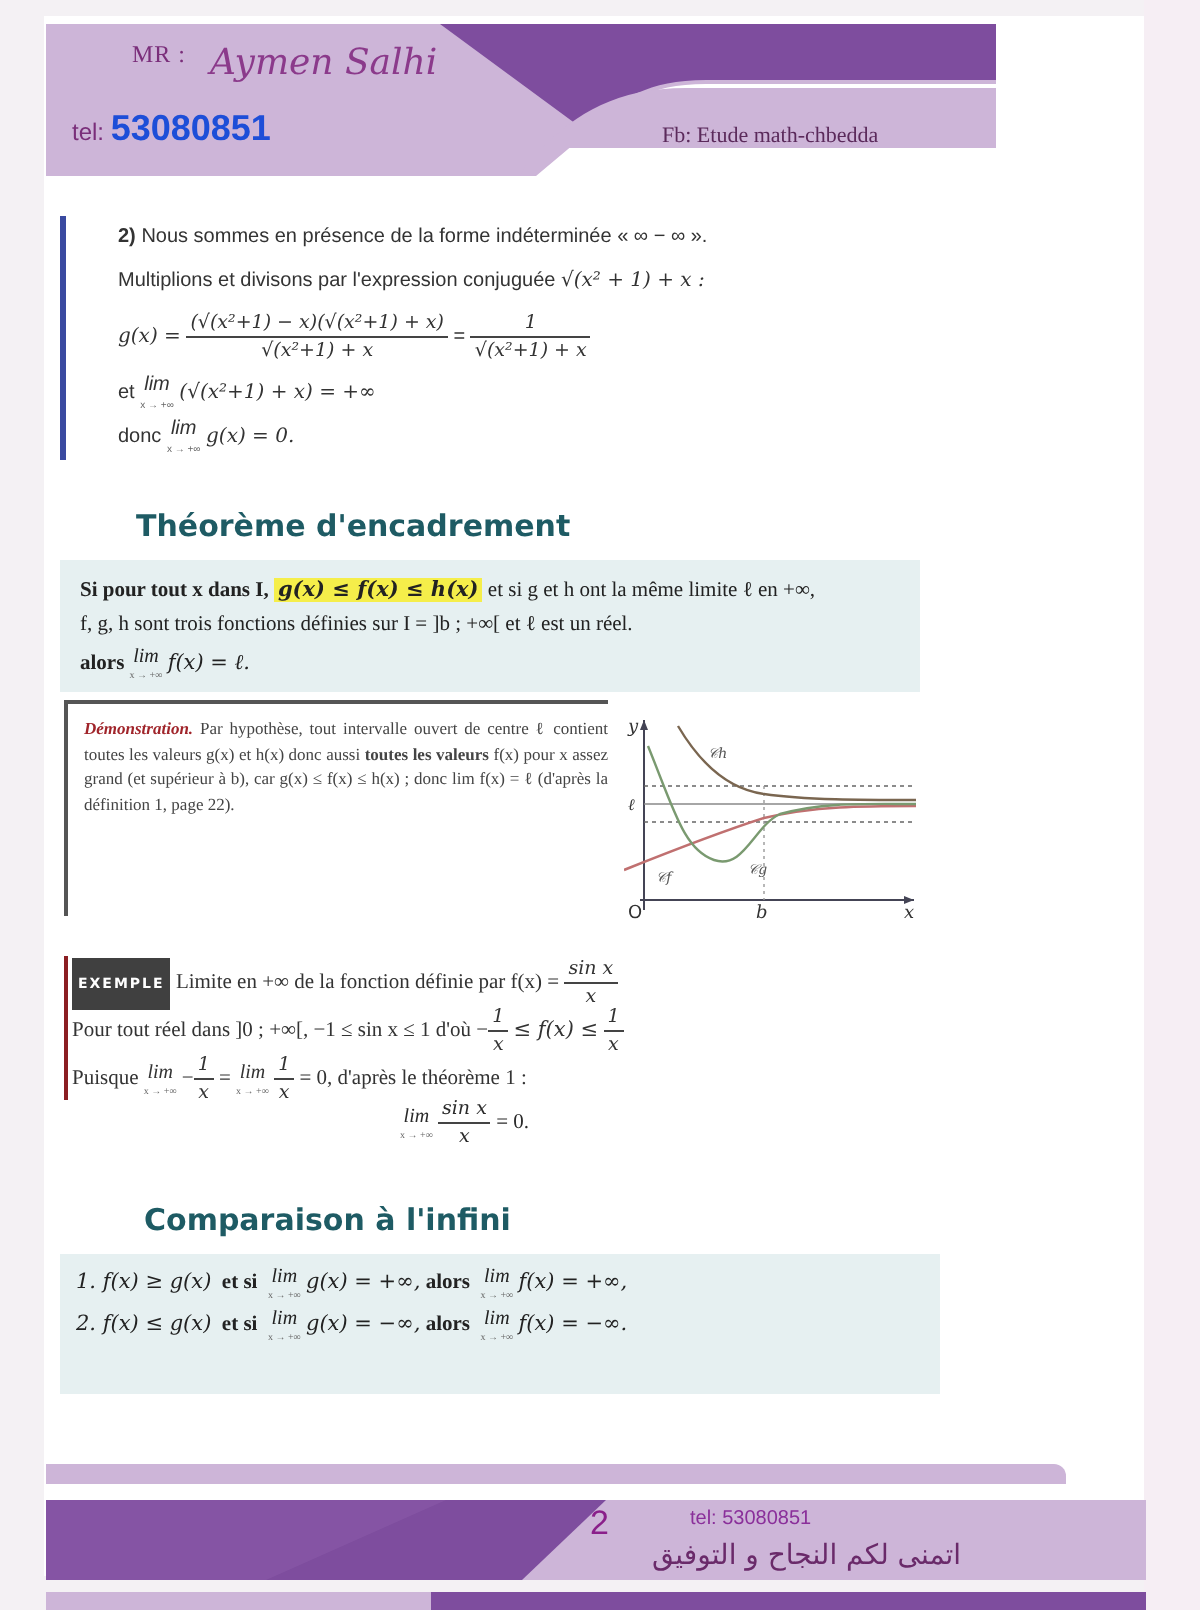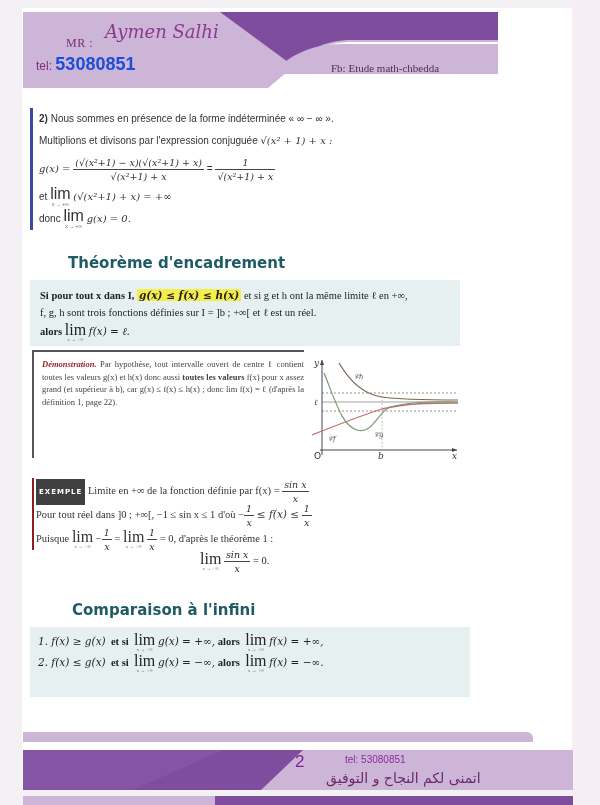--- a/index.html
+++ b/index.html
@@ -5,36 +5,36 @@
   * { box-sizing: border-box; margin: 0; padding: 0; }
   html, body { width: 600px; height: 805px; overflow: hidden; }
   body { background: #f4f1f4; font-family: "Liberation Serif", serif; color: #2a2a2a; position: relative; }
 
   .page { position: absolute; left: 22px; top: 8px; width: 550px; height: 780px; background: #fff; }
   .right-margin { position: absolute; left: 572px; top: 0; width: 28px; height: 805px; background: #f6eef4; }
 
   
   .hdr { position: absolute; left: 23px; top: 12px; width: 475px; height: 76px; }
   .hdr svg { position: absolute; left: 0; top: 0; }
-  .hdr-mr { position: absolute; left: 43px; top: 24px; font-size: 12px; color: #7a2e7a; font-family: "Liberation Serif", serif; letter-spacing: 0.5px; }
+  .hdr-mr { position: absolute; left: 43px; top: 8px; font-size: 12px; color: #7a2e7a; font-family: "Liberation Serif", serif; letter-spacing: 0.5px; }
   .hdr-name { position: absolute; left: 82px; top: 9px; font-size: 18px; color: #8b3a8b; font-style: italic; font-family: "DejaVu Serif", serif; }
   .hdr-tel { position: absolute; left: 13px; top: 42px; font-size: 12px; color: #7a2e7a; font-family: "Liberation Sans", sans-serif; }
   .hdr-tel b { font-size: 18px; color: #1d4ed8; }
   .hdr-fb { position: absolute; left: 308px; top: 50px; font-size: 11px; color: #5b2a5b; font-family: "Liberation Serif", serif; }
 
   
   .s2 { position: absolute; left: 30px; top: 108px; width: 420px; border-left: 3px solid #3a4aa0; padding-left: 6px; font-family: "Liberation Sans", sans-serif; font-size: 10px; color: #333; }
-  .s2 .ln { height: 22px; line-height: 22px; white-space: nowrap; }
+  .s2 .ln { height: 22px; line-height: 22px; white-space: nowrap; margin-left: 20px; }
   .s2 b { font-weight: bold; }
   .mathi { font-family: "DejaVu Serif", serif; font-style: italic; }
   .frac { display: inline-block; vertical-align: middle; text-align: center; font-size: 9.5px; line-height: 13px; }
   .frac .num { display: block; border-bottom: 1px solid #444; padding: 0 2px; }
   .frac .den { display: block; padding: 0 2px; }
   .lim { display: inline-block; vertical-align: middle; text-align: center; line-height: 10px; position: relative; top: 2px; }
-  .lim .l1 { display: block; font-size: 16px; }
+  .lim .l1 { display: block; font-size: 10px; font-style: italic; }
   .lim .l2 { display: block; font-size: 5px; color: #666; }
 
   
   .title { position: absolute; font-family: "DejaVu Sans", sans-serif; font-weight: bold; font-size: 15px; color: #1e5b64; }
 
   
   .thbox { position: absolute; left: 30px; top: 280px; width: 430px; height: 66px; background: #e6f0f1; padding: 6px 10px; font-size: 10.5px; color: #222; }
   .thbox .ln { height: 18px; line-height: 18px; white-space: nowrap; }
   .hl { background: #f5ee4a; padding: 0 2px; font-weight: bold; }
 

